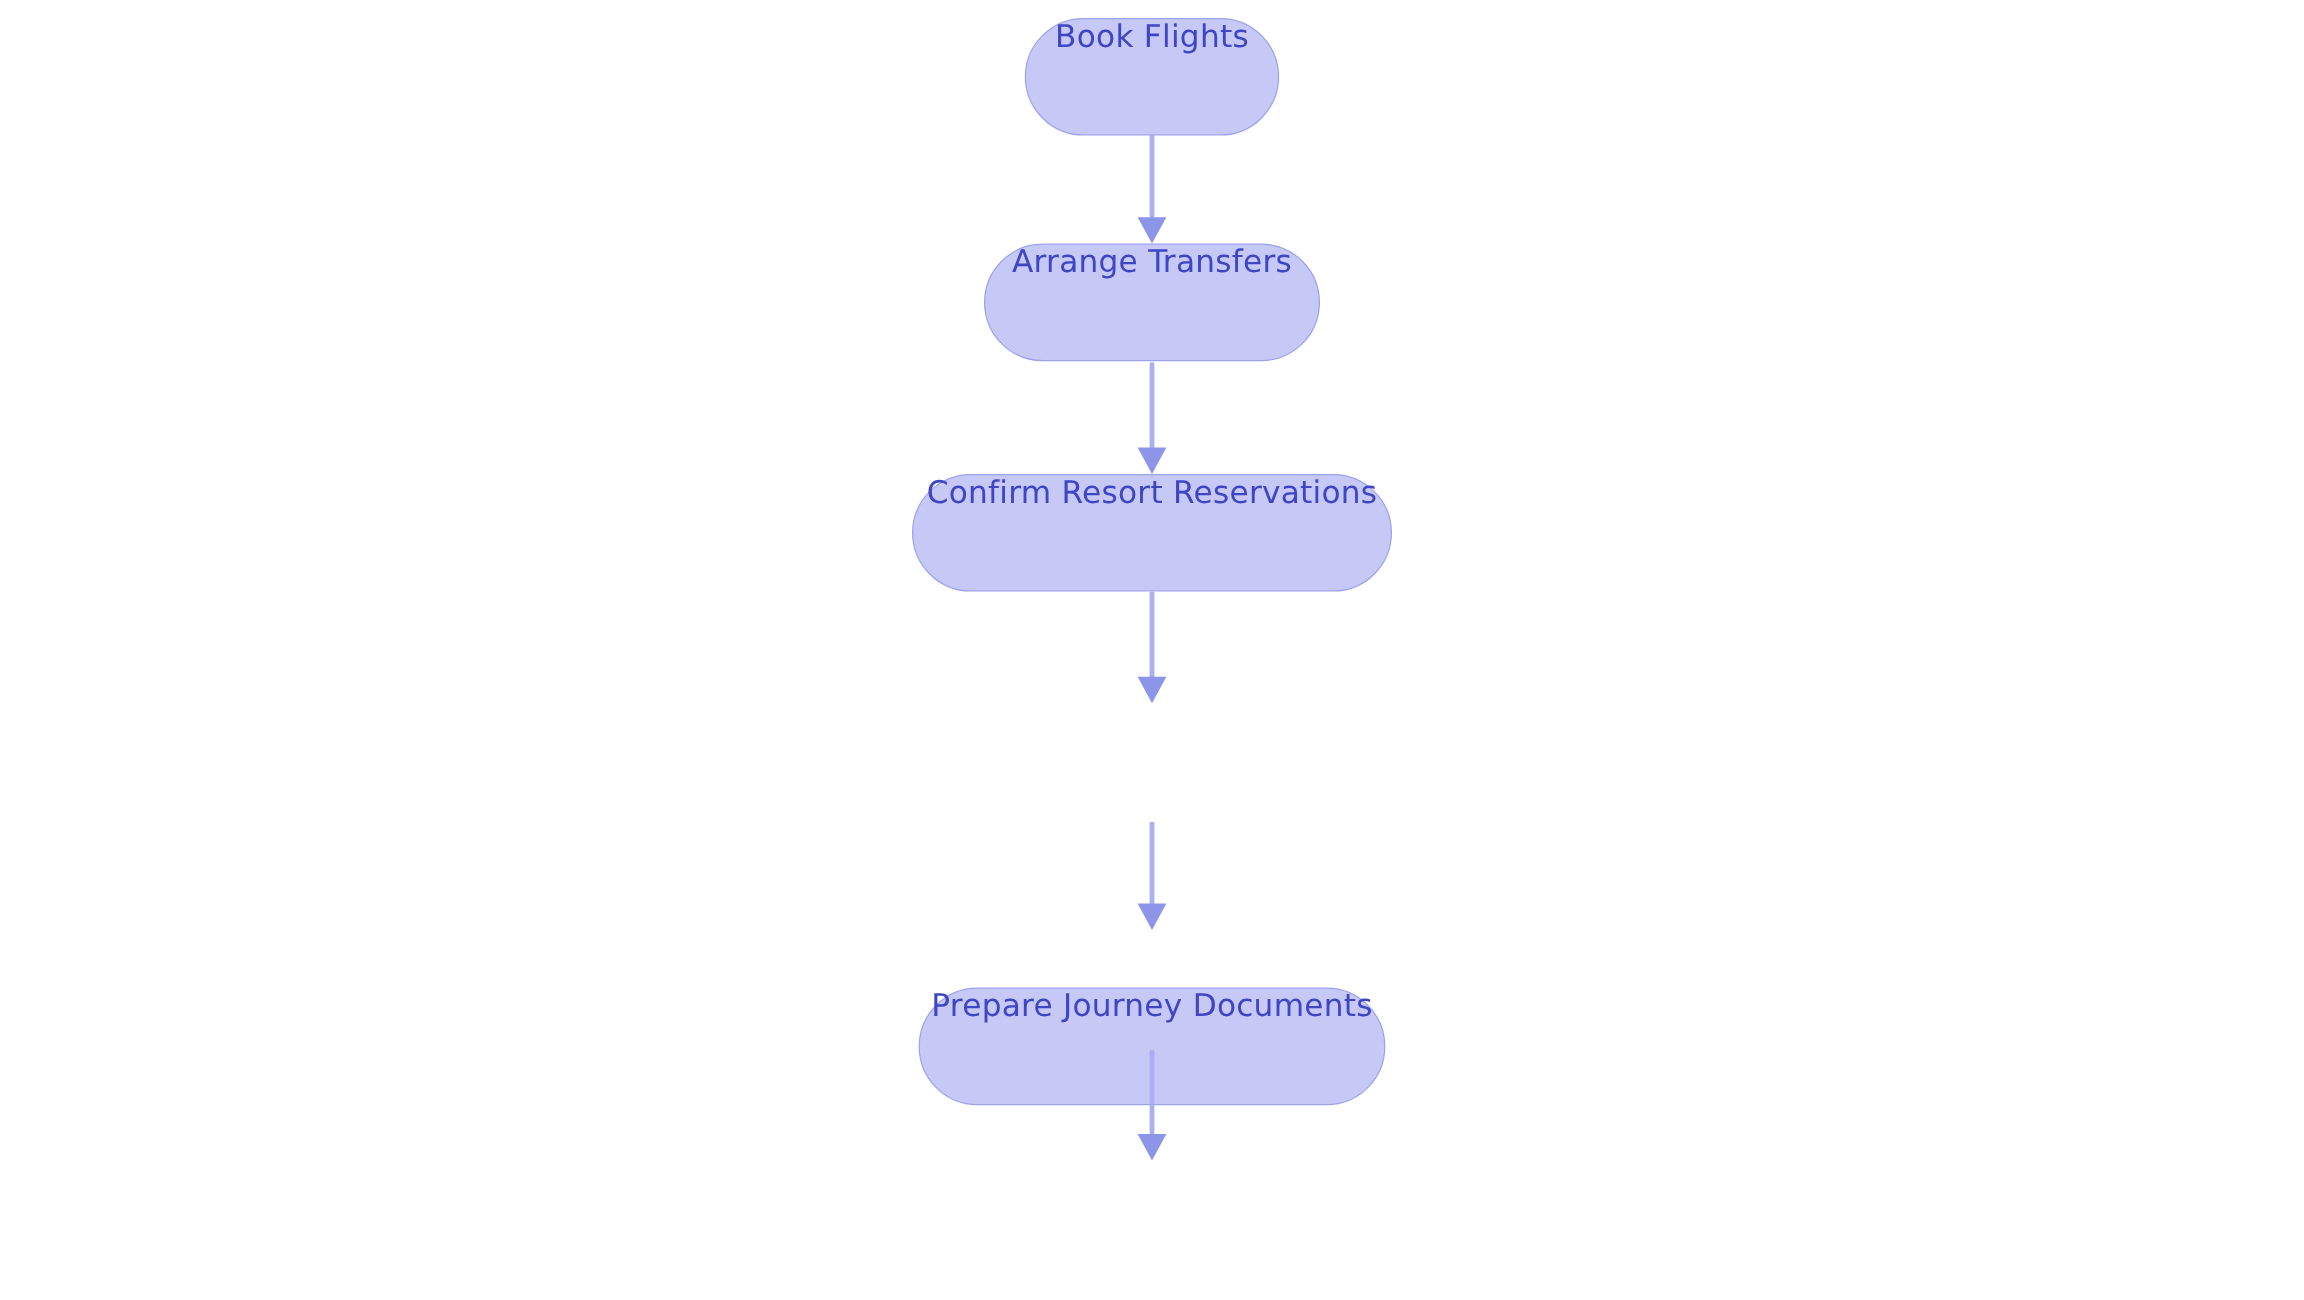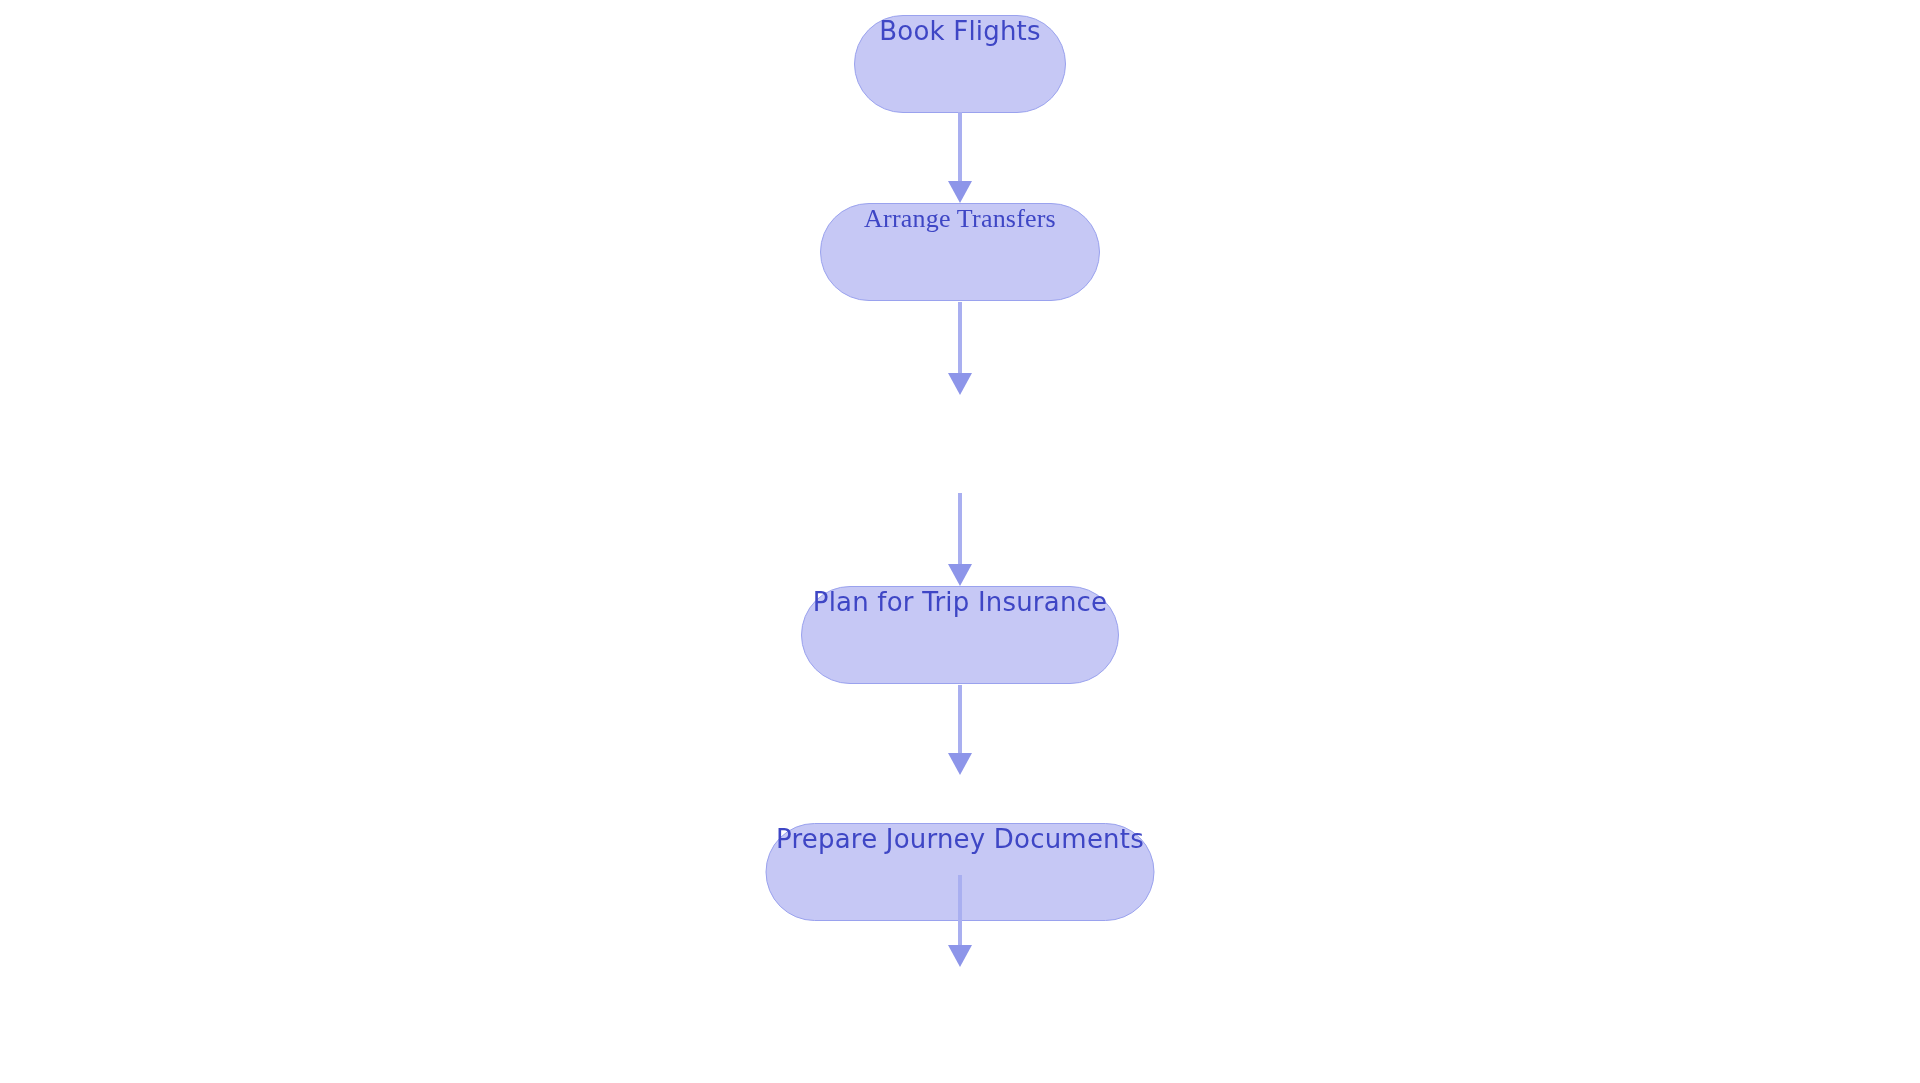--- a/index.html
+++ b/index.html
@@ -26,21 +26,21 @@
     box-sizing: border-box;
     display: flex;
     align-items: flex-start;
     justify-content: center;
     color: var(--node-text, #3e46c5);
     font-size: 26px;
     letter-spacing: 0.2px;
     white-space: nowrap;
   }
   .n1 { top: 15px;  width: 212px; }
-  .n2 { top: 203px; width: 280px; font-family: Liberation Serif, serif; }
+  .n2 { top: 203px; width: 280px; }
   .n3 { top: 395px; width: 400px; }
   .n4 { top: 586px; width: 318px; }
   .n5 { top: 775px; width: 389px; margin-top: 48px; }
   .n6 { top: 967px; width: 285px; }
 
   .flow-arrow {
     position: absolute;
     left: 50%;
     transform: translateX(-50%);
     width: 24px;
@@ -85,29 +85,29 @@
 
   <div class="flow-node n2">
     <span>Arrange Transfers</span>
   </div>
 
   <div class="flow-arrow a2">
     <div class="arrow-line"></div>
     <div class="arrowhead"></div>
   </div>
 
+  <div class="flow-node n3">
+    <span>Confirm Resort Reservations</span>
+  </div>
 
   <div class="flow-arrow a3">
     <div class="arrow-line"></div>
     <div class="arrowhead"></div>
   </div>
 
-  <div class="flow-node n4">
-    <span>Plan for Trip Insurance</span>
-  </div>
 
   <div class="flow-arrow a4">
     <div class="arrow-line"></div>
     <div class="arrowhead"></div>
   </div>
 
   <div class="flow-node n5">
     <span>Prepare Journey Documents</span>
   </div>
 

